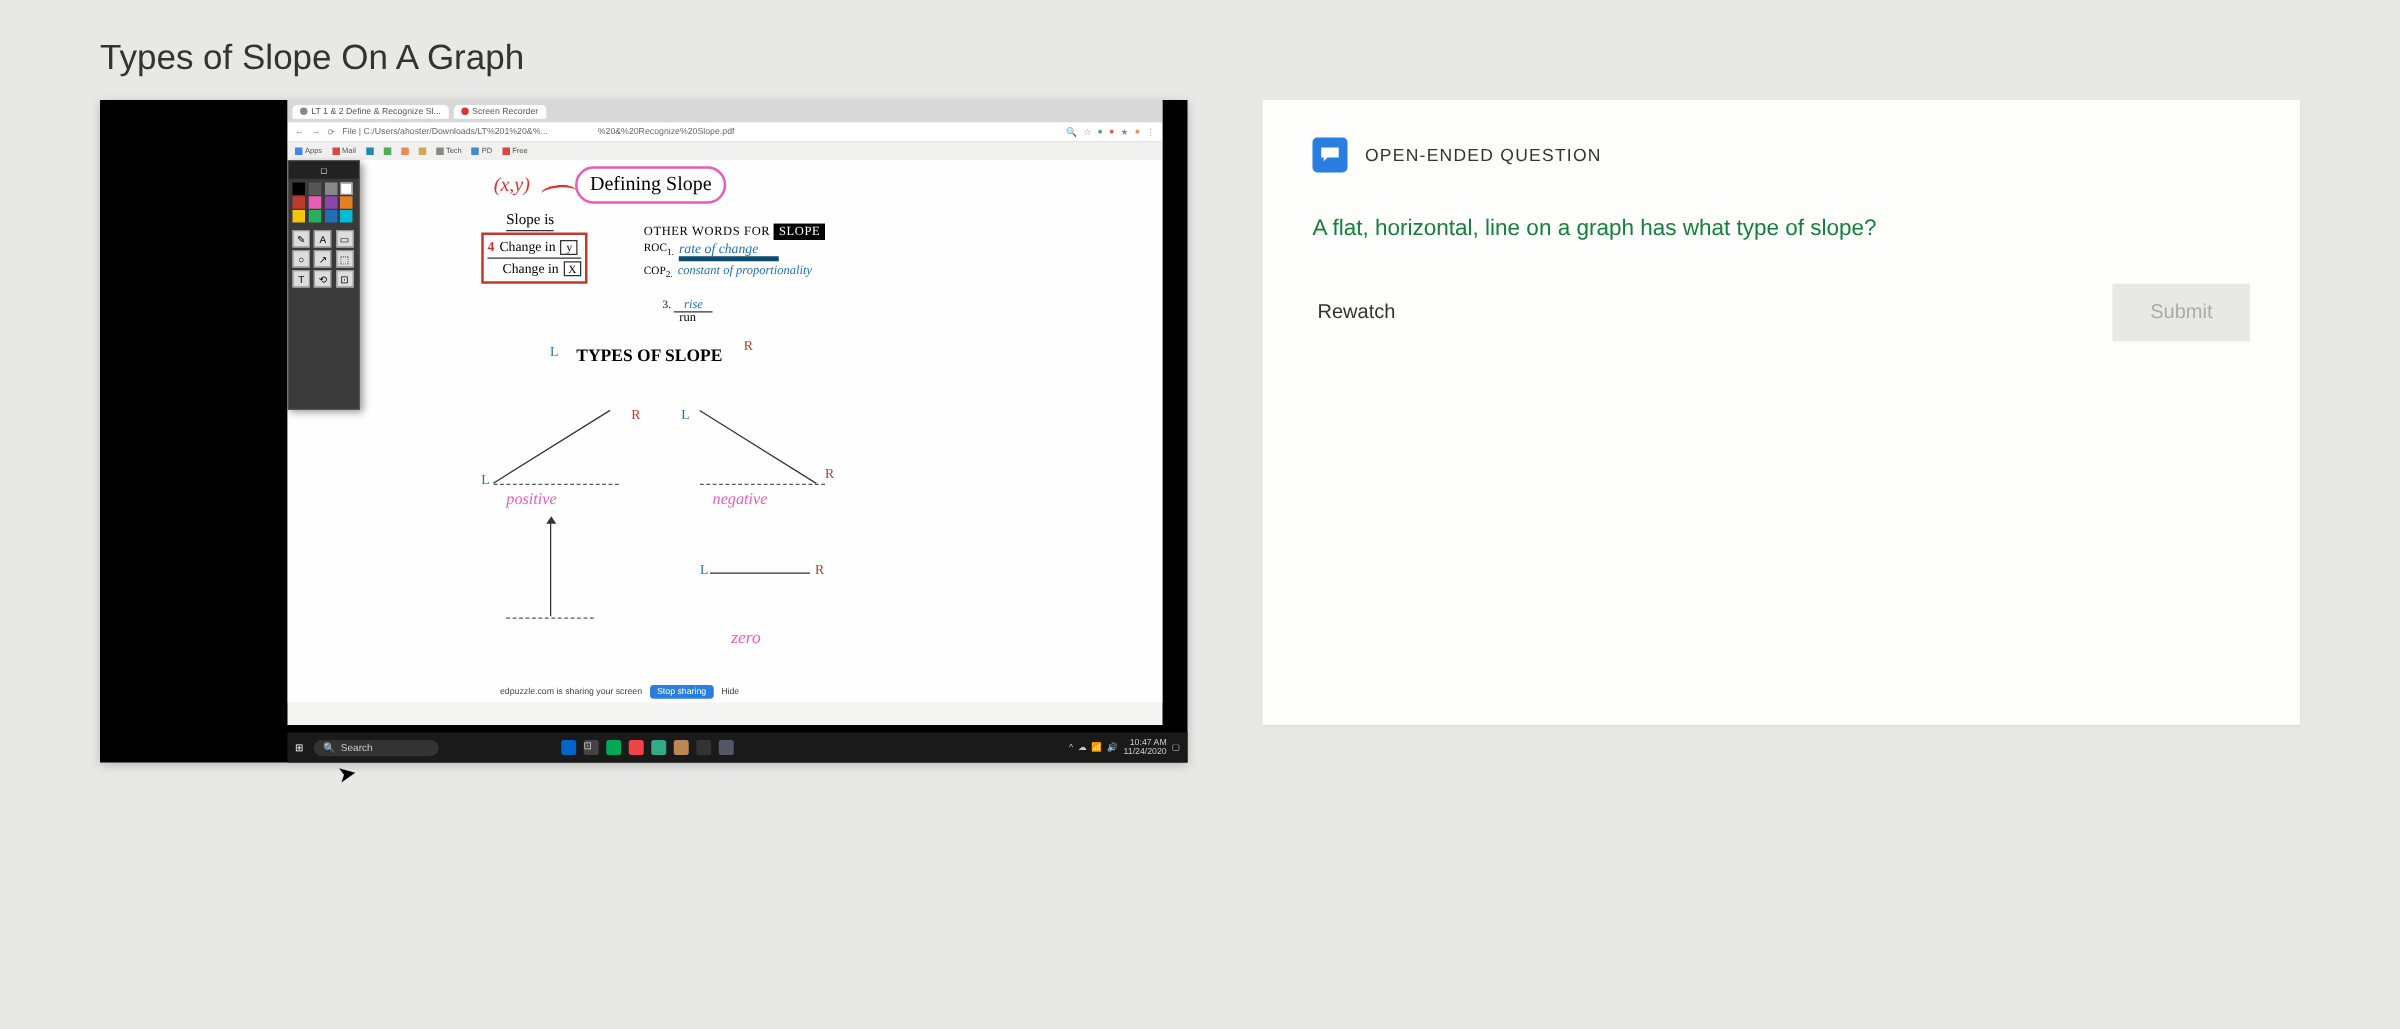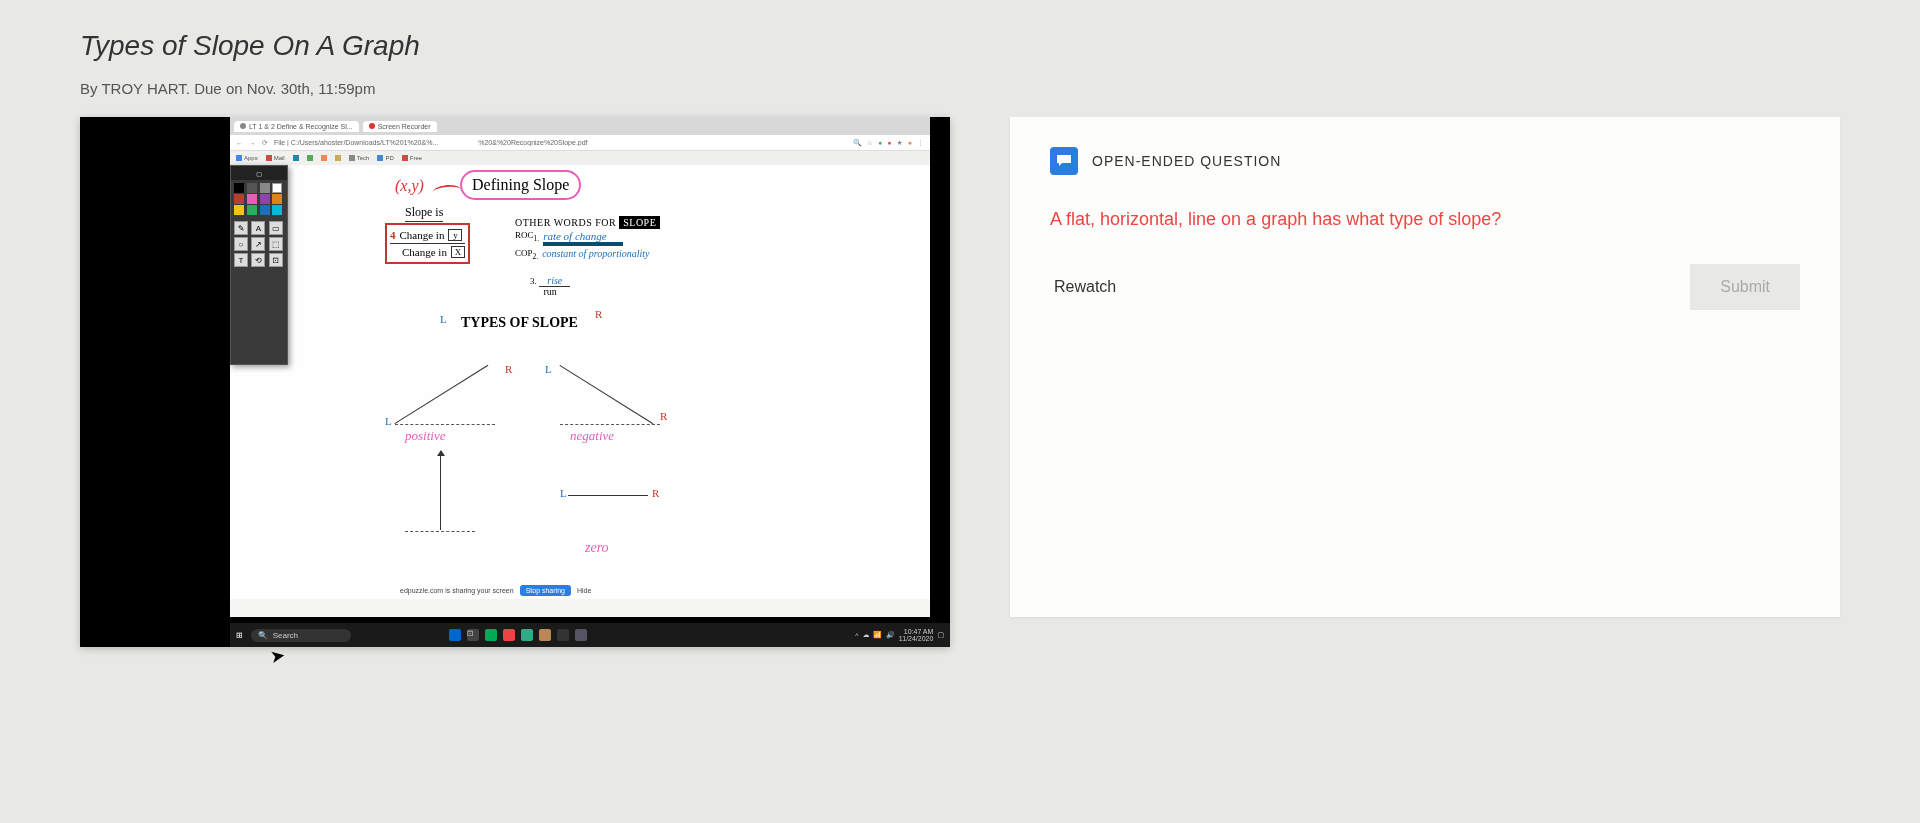--- a/index.html
+++ b/index.html
@@ -17,21 +17,20 @@
     }
     .page-container {
       padding: 30px 80px 20px 80px;
       height: 100%;
     }
     .title {
       font-size: 28px;
       font-weight: 400;
       color: #333;
       margin-bottom: 18px;
-      font-style: italic;
     }
     .byline {
       font-size: 15px;
       color: #555;
       margin-bottom: 20px;
     }
     .content-row {
       display: flex;
       gap: 60px;
       align-items: flex-start;
@@ -407,21 +406,21 @@
       font-size: 14px;
     }
     .q-type-label {
       font-size: 14px;
       letter-spacing: 1px;
       color: #333;
       font-weight: 500;
     }
     .q-text {
       font-size: 18px;
-      color: #ef4444;
+      color: #15803d;
       line-height: 1.6;
       margin-bottom: 30px;
     }
     .answer-box {
       width: 100%;
       height: 110px;
       border: 1px solid #ccc;
       background: #fafaf8;
       padding: 12px 14px;
       font-size: 15px;
@@ -452,21 +451,20 @@
       color: #aaa;
       padding: 14px 30px;
       cursor: pointer;
     }
   </style>
 </head>
 <body>
 
 <div class="page-container">
   <h1 class="title">Types of Slope On A Graph</h1>
-  <div class="byline">By TROY HART. Due on Nov. 30th, 11:59pm</div>
 
   <div class="content-row">
 
     <div class="video-area">
       <div class="video-inner">
 
         <div class="browser-tab-bar">
           <div class="browser-tab">
             <span class="tab-icon-1"></span>
             <span>LT 1 &amp; 2 Define &amp; Recognize Sl...</span>

